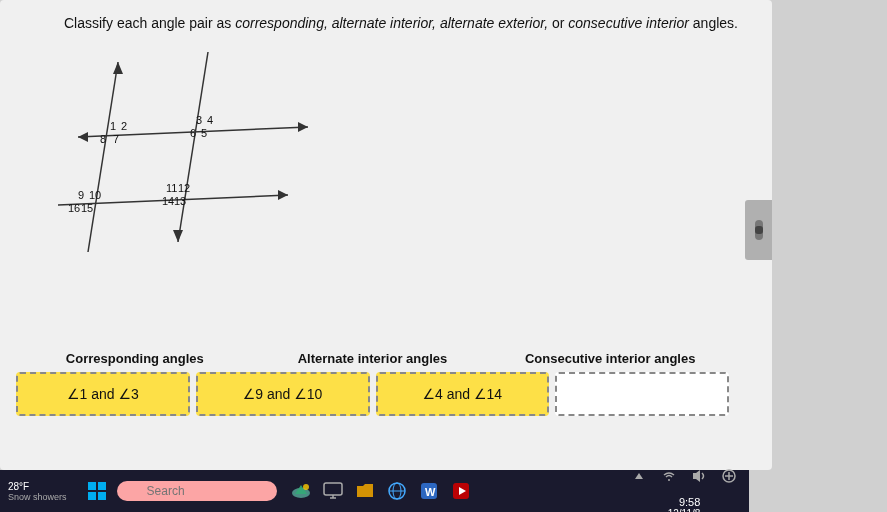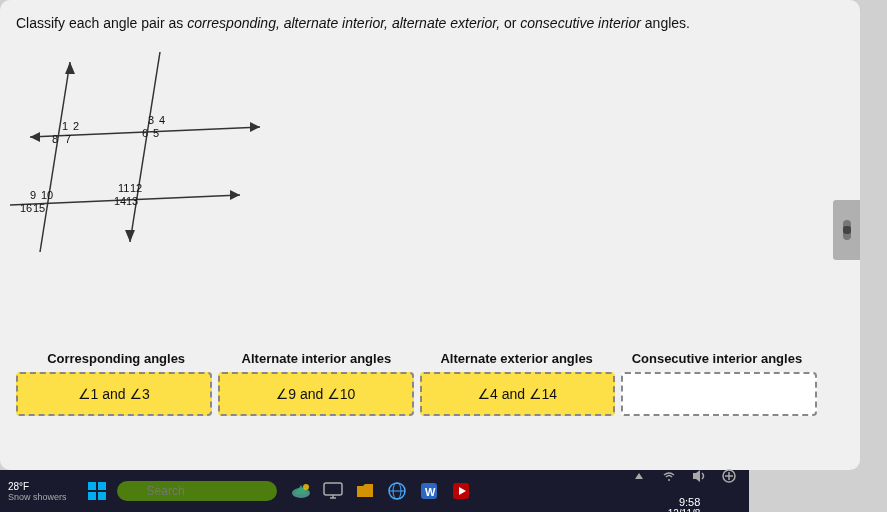--- a/index.html
+++ b/index.html
@@ -9,24 +9,25 @@
       background: #d0d0d0;
       font-family: Arial, sans-serif;
       overflow: hidden;
       position: relative;
     }
 
     .main-content {
       position: absolute;
       top: 0;
       left: 0;
-      width: 860px;
+      width: 772px;
       height: 470px;
       background: #f0f0f0;
-      border-radius: 10px;
+      border-radius: 4px;
+      padding-left: 48px;
     }
 
     .instructions {
       padding: 14px 16px 8px 16px;
       font-size: 14px;
       color: #111;
       line-height: 1.4;
     }
 
     .instructions em {
@@ -139,21 +140,21 @@
       height: 28px;
       display: flex;
       align-items: center;
       justify-content: center;
       cursor: pointer;
     }
 
     .search-bar {
       display: flex;
       align-items: center;
-      background: #4d7c0f;
+      background: #fca5a5;
       border-radius: 14px;
       padding: 3px 12px;
       gap: 18px;
       width: 160px;
     }
 
     .search-bar input {
       border: none;
       outline: none;
       font-size: 12px;
@@ -270,21 +271,20 @@
       <text x="104" y="163" font-size="11" fill="#111">14</text>
       <text x="116" y="163" font-size="11" fill="#111">13</text>
     </svg>
   </div>
 
   <div class="classification-section">
 
     <div class="classification-headers">
       <div class="col-header">Corresponding angles</div>
       <div class="col-header">Alternate interior angles</div>
-      <div class="col-header">Alternate exterior angles</div>
       <div class="col-header">Consecutive interior angles</div>
     </div>
 
     <div class="classification-boxes">
       <div class="angle-box">
         <span class="angle-box-content">∠1 and ∠3</span>
       </div>
       <div class="angle-box">
         <span class="angle-box-content">∠9 and ∠10</span>
       </div>

